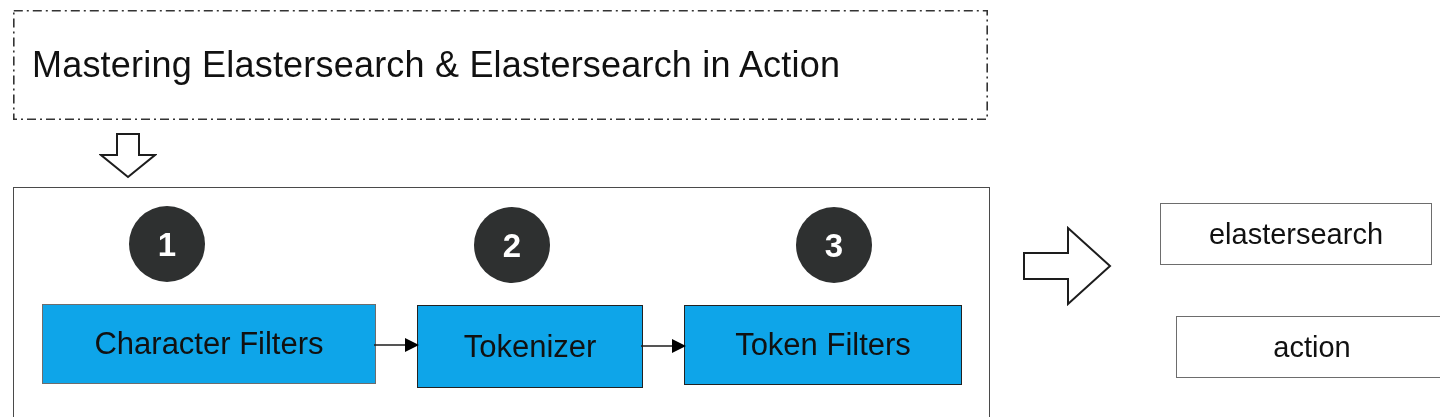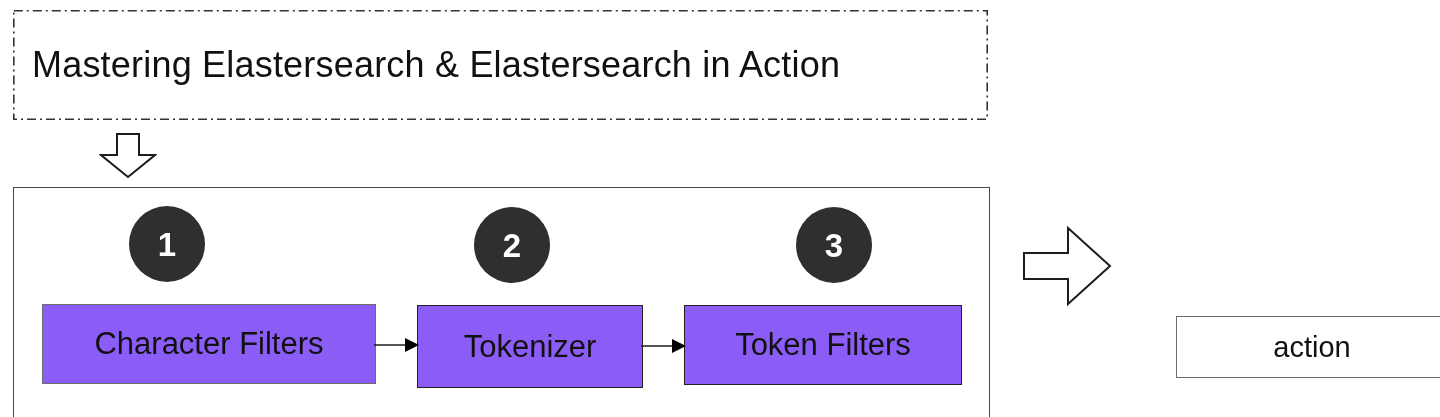--- a/index.html
+++ b/index.html
@@ -102,21 +102,21 @@
   }
   .badge-1 { left: 129px; top: 206px; }
   .badge-2 { left: 474px; top: 207px; }
   .badge-3 { left: 796px; top: 207px; }
 
   
   .stage-box {
     position: absolute;
     box-sizing: border-box;
     border: 1.6px solid #6d6d6d;
-    background: #8b5cf6;
+    background: #0ea5e9;
     display: flex;
     align-items: center;
     justify-content: center;
     font-size: 31px;
     color: #111111;
     white-space: nowrap;
   }
   .stage-char   { left: 42px;  top: 304px; width: 334px; height: 80px; }
   .stage-token  { left: 417px; top: 305px; width: 226px; height: 83px; border-color: #222222; }
   .stage-tokenf { left: 684px; top: 305px; width: 278px; height: 80px; border-color: #222222; }
@@ -202,17 +202,20 @@
       <polygon points="31,3 45,10 31,17" fill="#000000"></polygon>
     </svg>
   </div>
 
   <div class="block-arrow-right">
     <svg viewBox="0 0 90 80" preserveAspectRatio="none">
       <polygon points="2,27 46,27 46,2 88,40 46,78 46,53 2,53" fill="#ffffff" stroke="#1d1d1d" stroke-width="2" stroke-linejoin="miter"></polygon>
     </svg>
   </div>
 
+  <div class="token-box token-1">
+    <span>elastersearch</span>
+  </div>
   <div class="token-box token-2">
     <span>action</span>
   </div>
 
 </div>
 
 </body></html>

